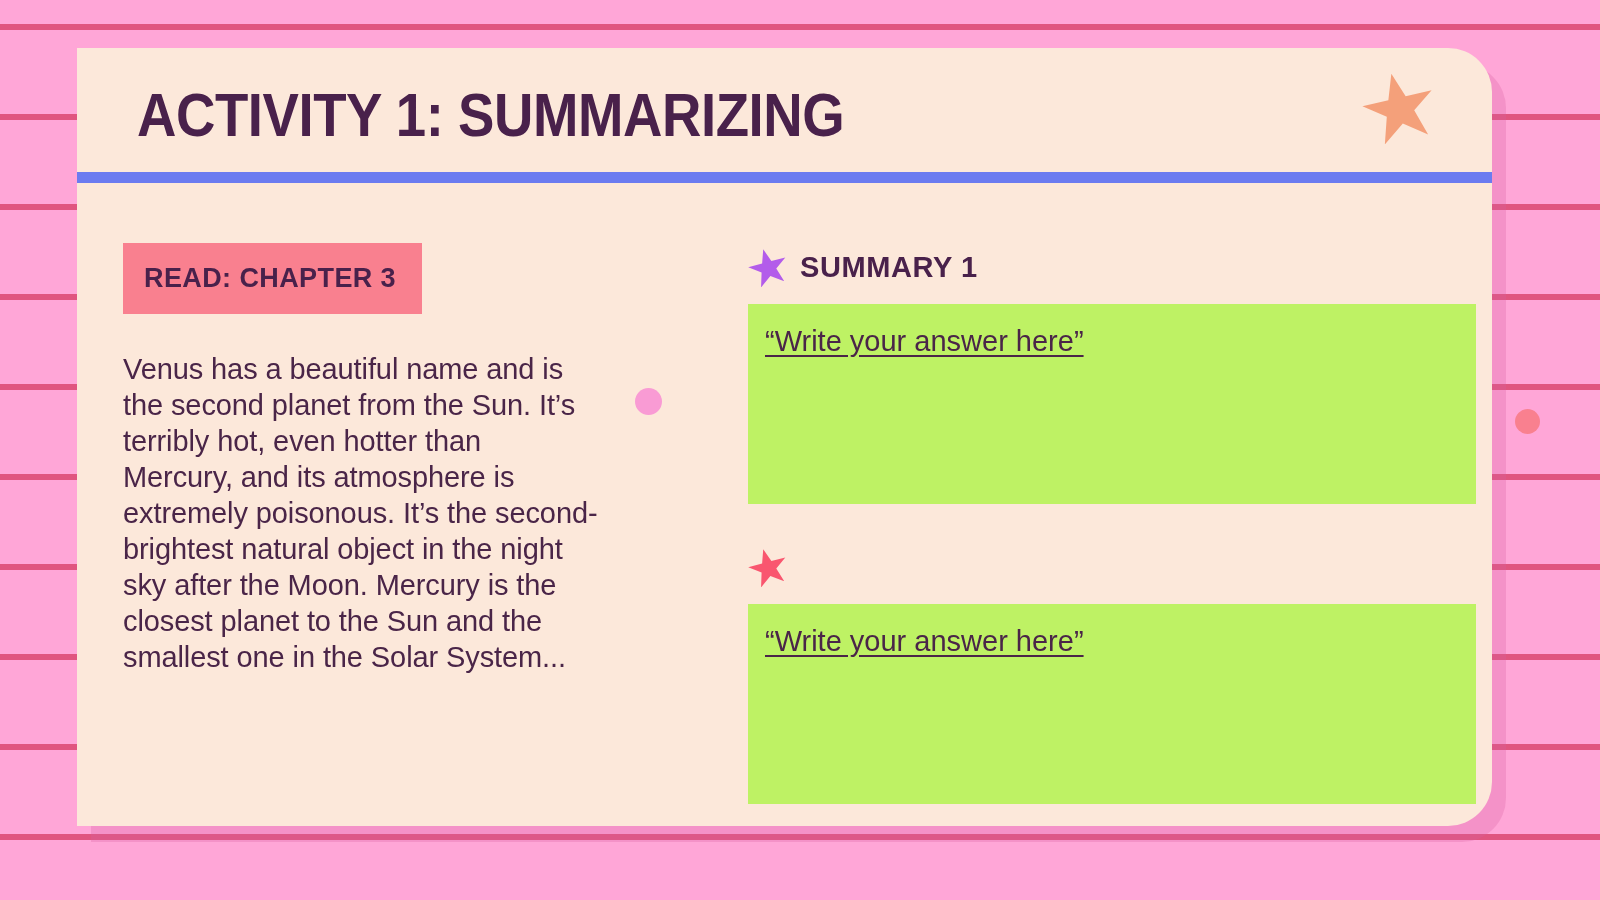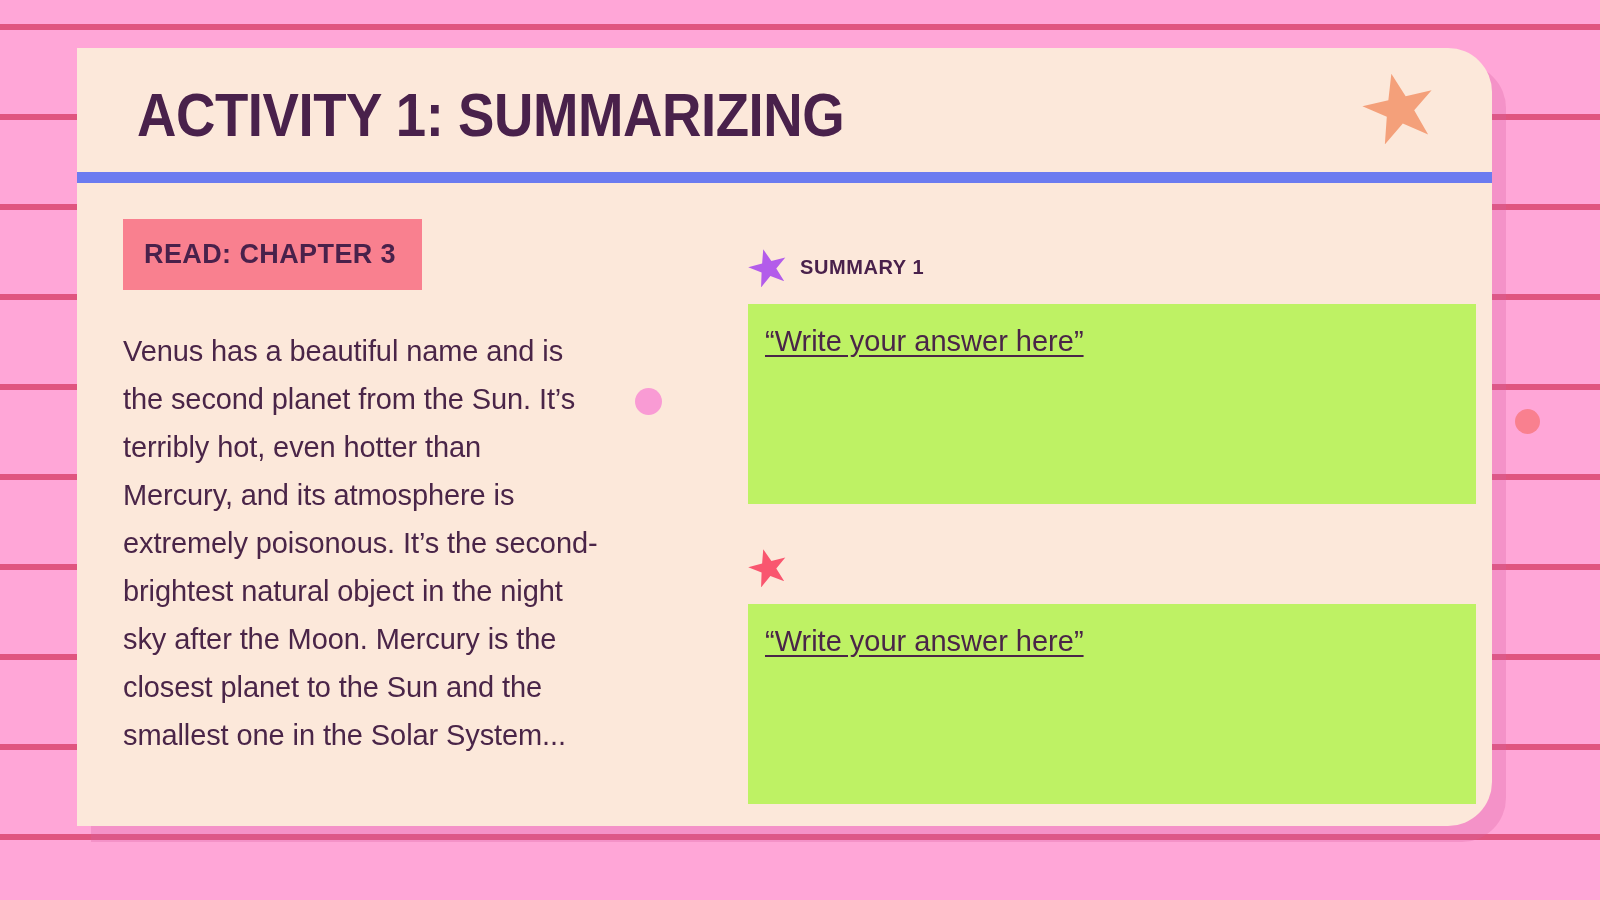--- a/index.html
+++ b/index.html
@@ -97,50 +97,50 @@
     width: 545px;
   }
   #read-badge {
     display: inline-block;
     background: #F9808F;
     color: #49214B;
     font-size: 27px;
     font-weight: 700;
     letter-spacing: 0.4px;
     padding: 20px 26px 20px 21px;
-    margin-top: 36px;
+    margin-top: 60px;
     text-align: right;
   }
   #passage-text {
     margin: 37px 0 0 0;
     width: 475px;
     color: #4A2548;
     font-size: 29px;
-    line-height: 48px;
+    line-height: 36px;
     letter-spacing: -0.1px;
   }
 
   
   #right-col {
     position: absolute;
     left: 671px;
     top: 0;
     width: 730px;
   }
   .summary-block { position: relative; }
   .summary-head {
     display: flex;
     align-items: center;
     gap: 12px;
     height: 44px;
     margin: 0;
   }
   .summary-star { width: 40px; height: 40px; flex: 0 0 40px; }
   .summary-label {
-    font-size: 20px;
+    font-size: 29px;
     font-weight: 700;
     letter-spacing: 0.6px;
     color: #49214B;
   }
   .answer-box {
     margin-top: 15px;
     width: 728px;
     height: 200px;
     background: #bef264;
     box-sizing: border-box;

